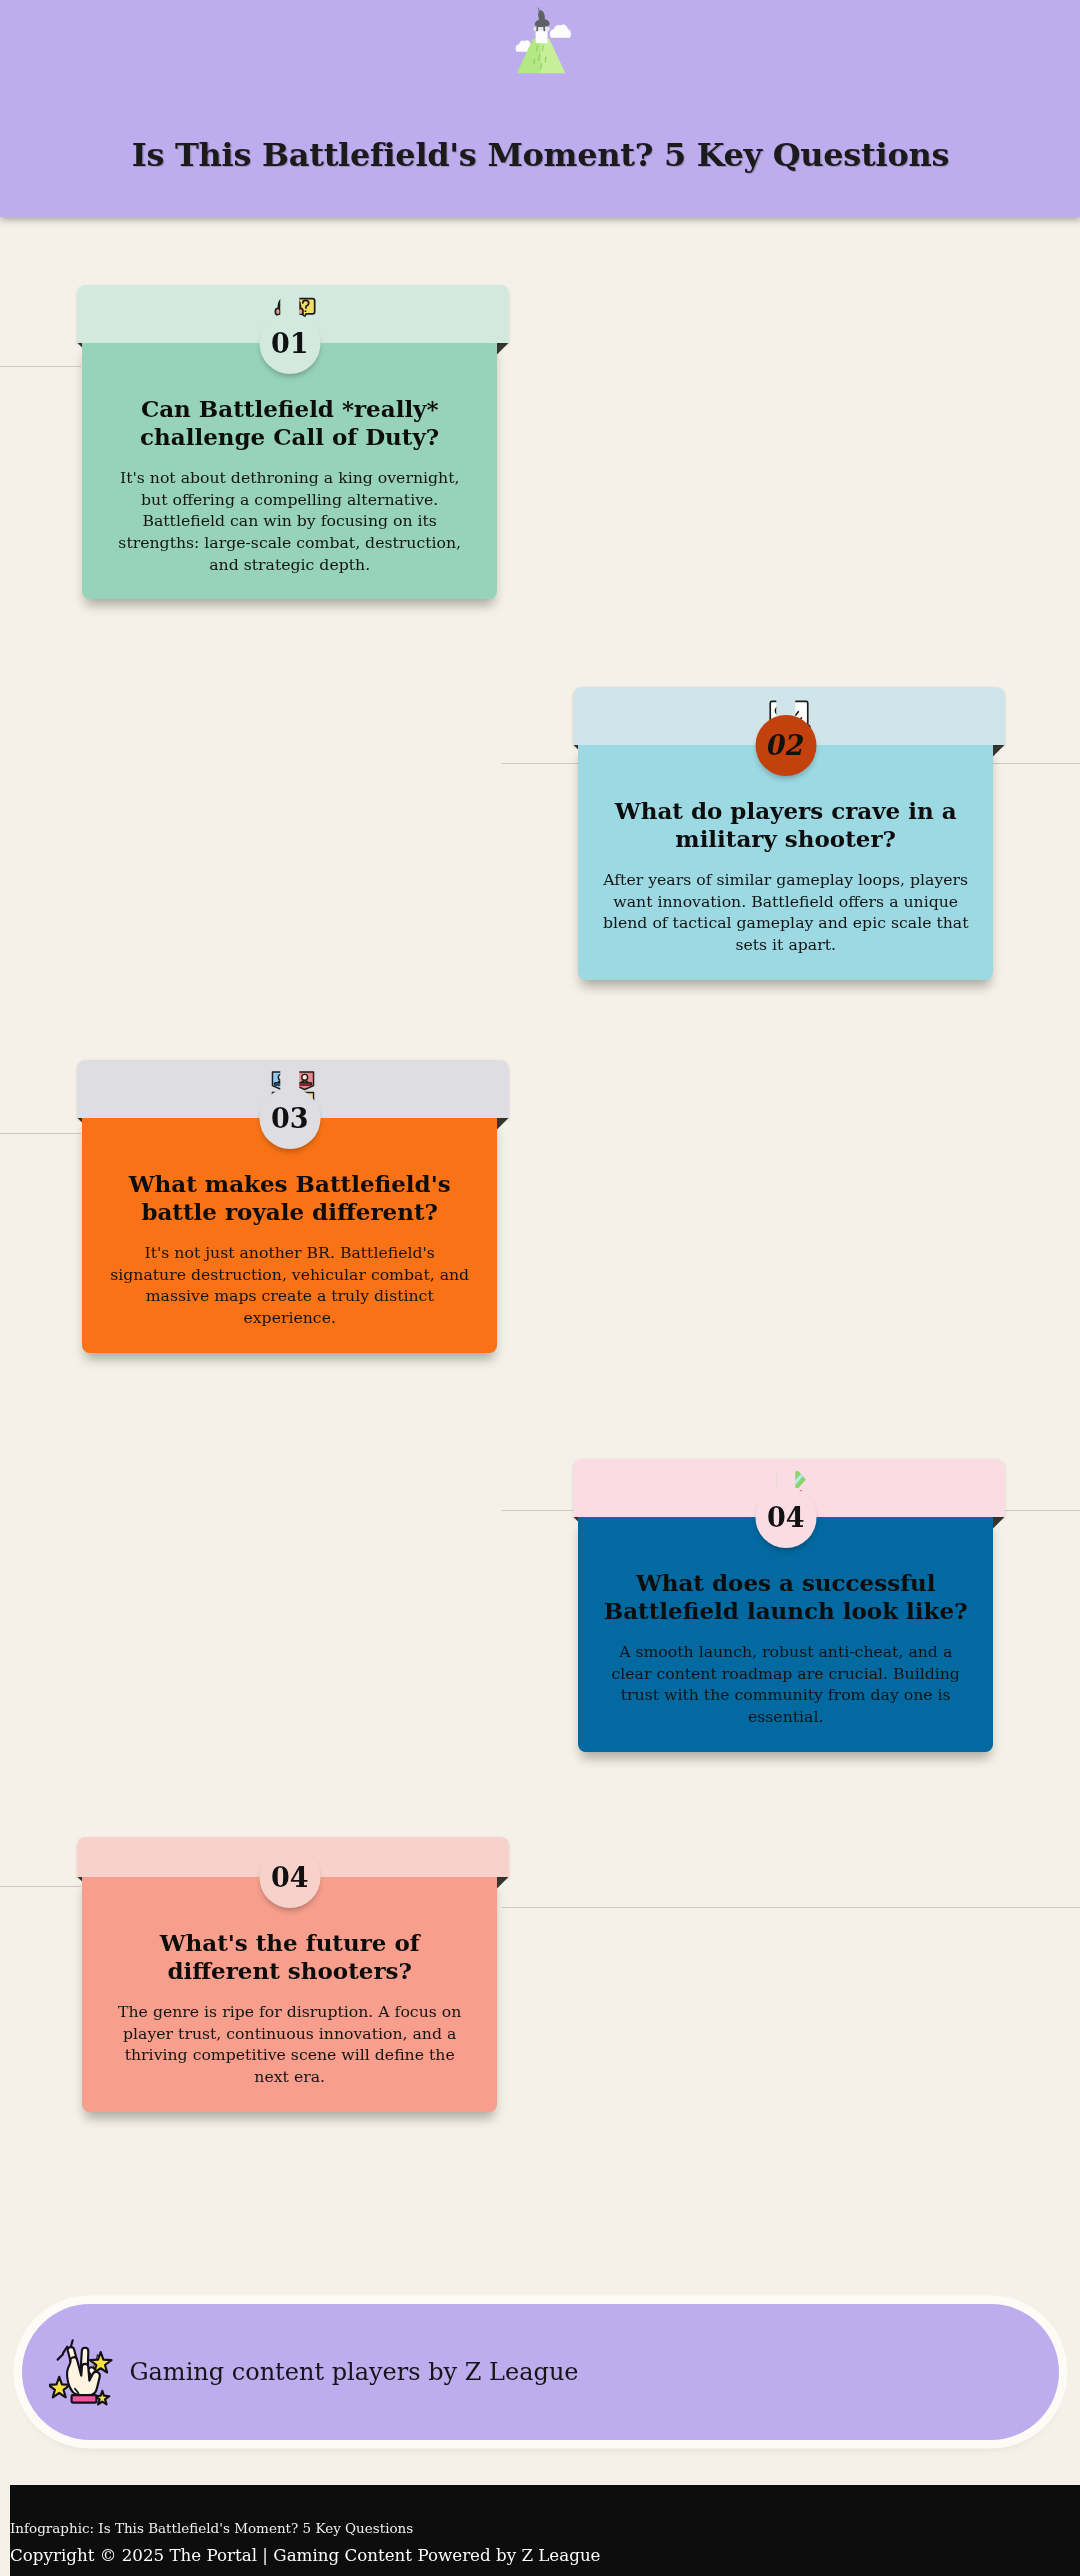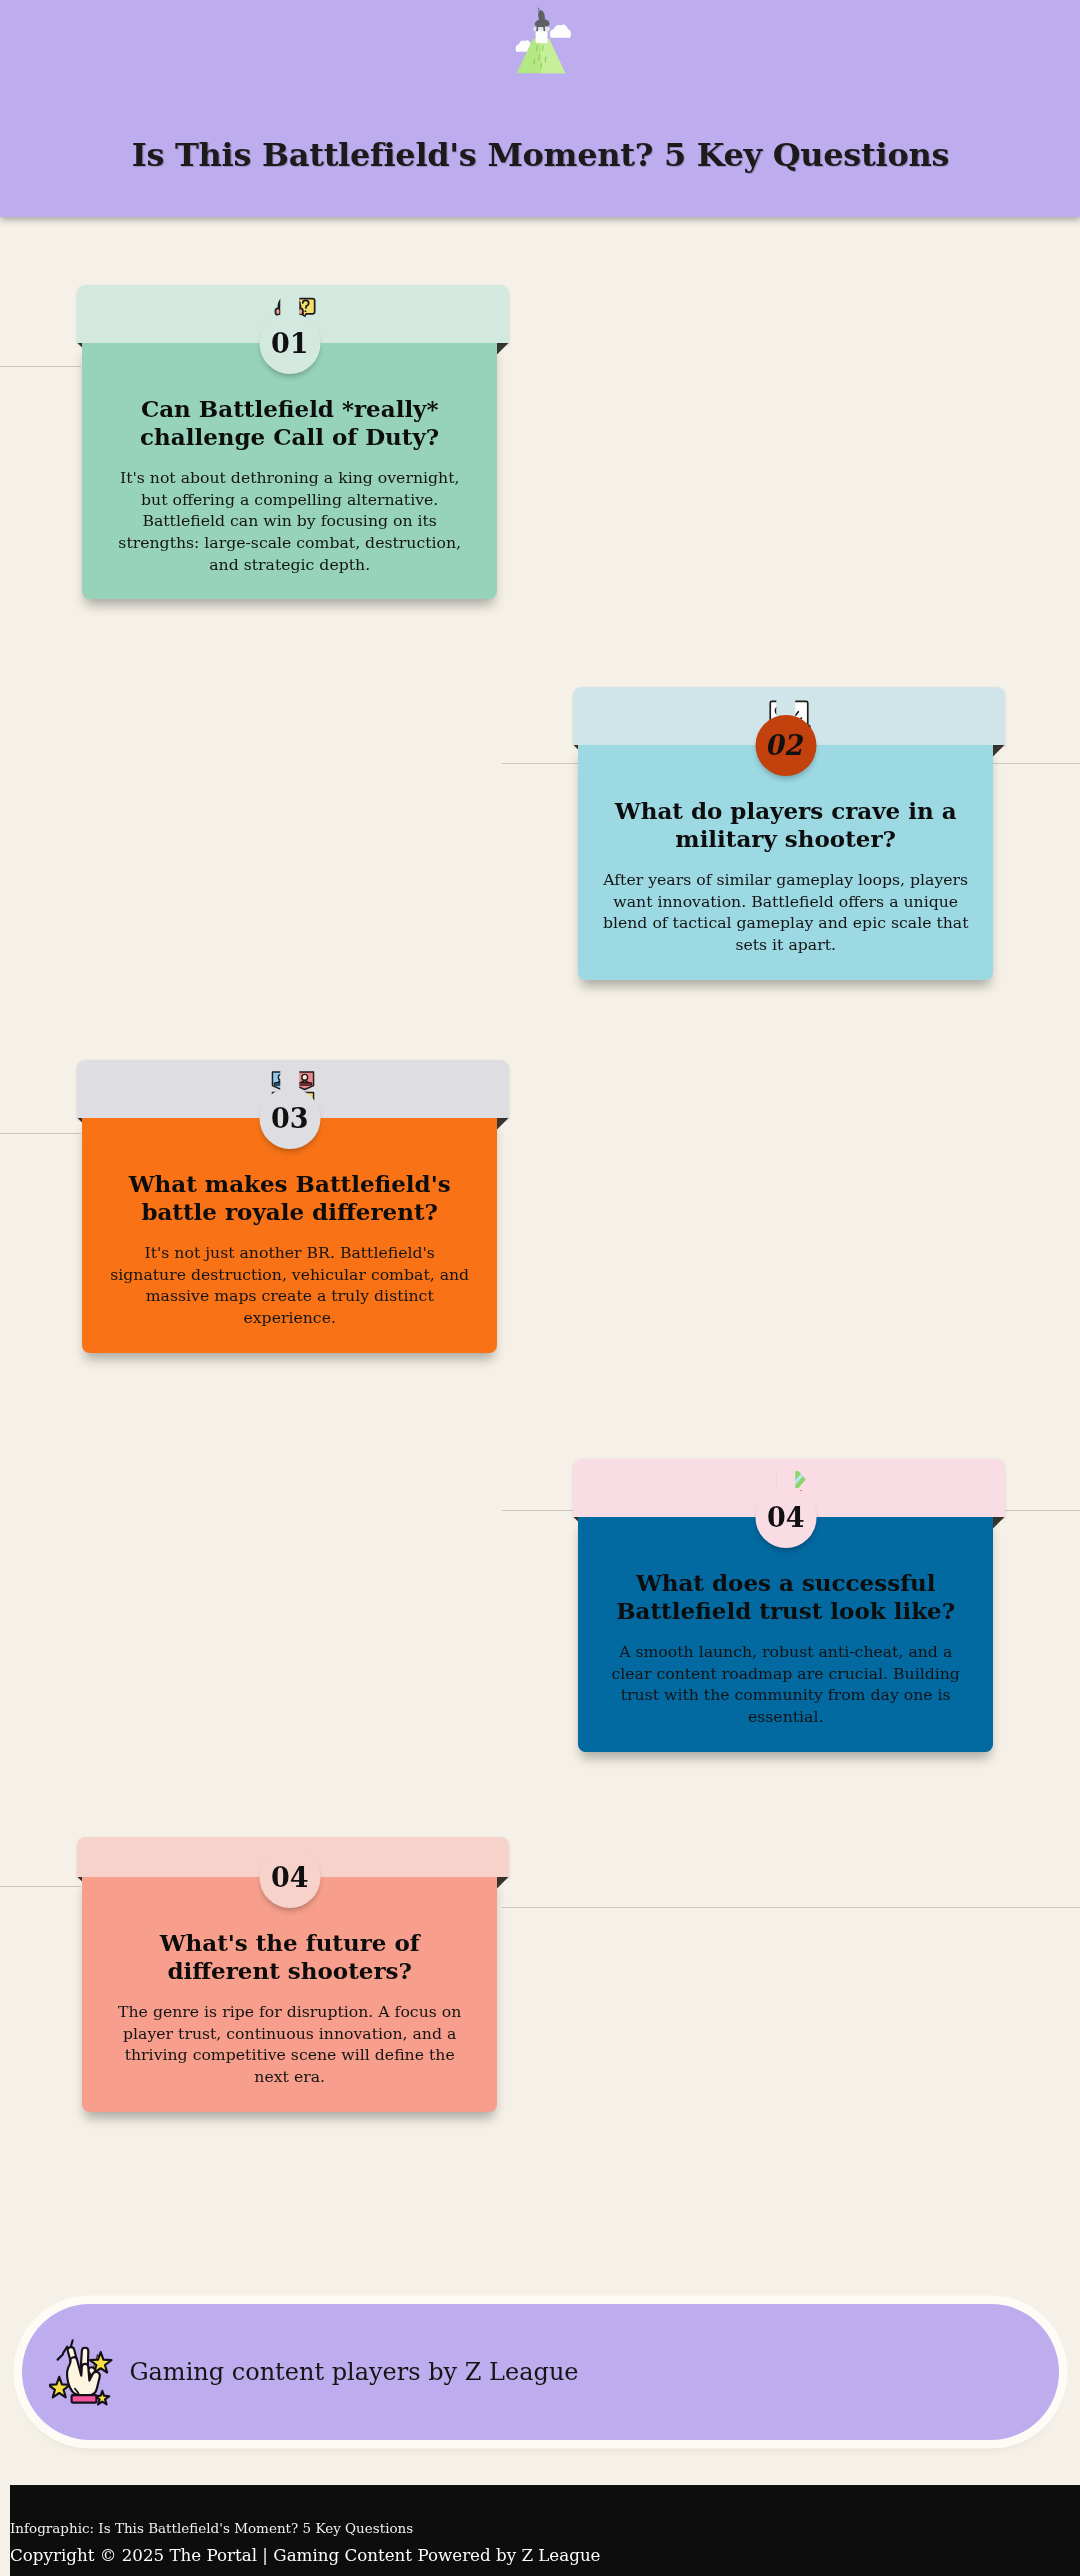--- a/index.html
+++ b/index.html
@@ -349,21 +349,21 @@
         <path d="M55 26 l5 6 l11 -13" fill="none" stroke="#b2e8f5" stroke-width="6" stroke-linecap="round" stroke-linejoin="round"></path>
         <path d="M72 46 h-42 l-14 16 l14 16 h42 z" fill="#fb6470"></path>
         <path d="M72 46 h-26 v32 h26 z" fill="#fb3f86"></path>
         <path d="M31 55 l13 14 M44 55 l-13 14" fill="none" stroke="#ddf4f9" stroke-width="6" stroke-linecap="round"></path>
       </svg>
     </span>
   </div>
   <div class="card-body" style="background:#0369a1;">
     <div class="badge-stem" style="background:#fadce4;"></div>
     <div class="badge" style="background:#fadce4;">04</div>
-    <div class="card-question">What does a successful Battlefield trust look like?</div>
+    <div class="card-question">What does a successful Battlefield launch look like?</div>
     <div class="card-answer">A smooth launch, robust anti-cheat, and a clear content roadmap are crucial. Building trust with the community from day one is essential.</div>
   </div>
 </div>
 
 <div class="card" style="left:77px; top:1837px; width:432px;">
   <div class="card-header" style="background:#f7d2cb; height:40px;">
     <span class="iconwrap"></span>
   </div>
   <div class="card-body" style="background:#f79f8c;">
     <div class="badge-stem" style="background:#f7d2cb; top:-40px; height:21.6px;"></div>

